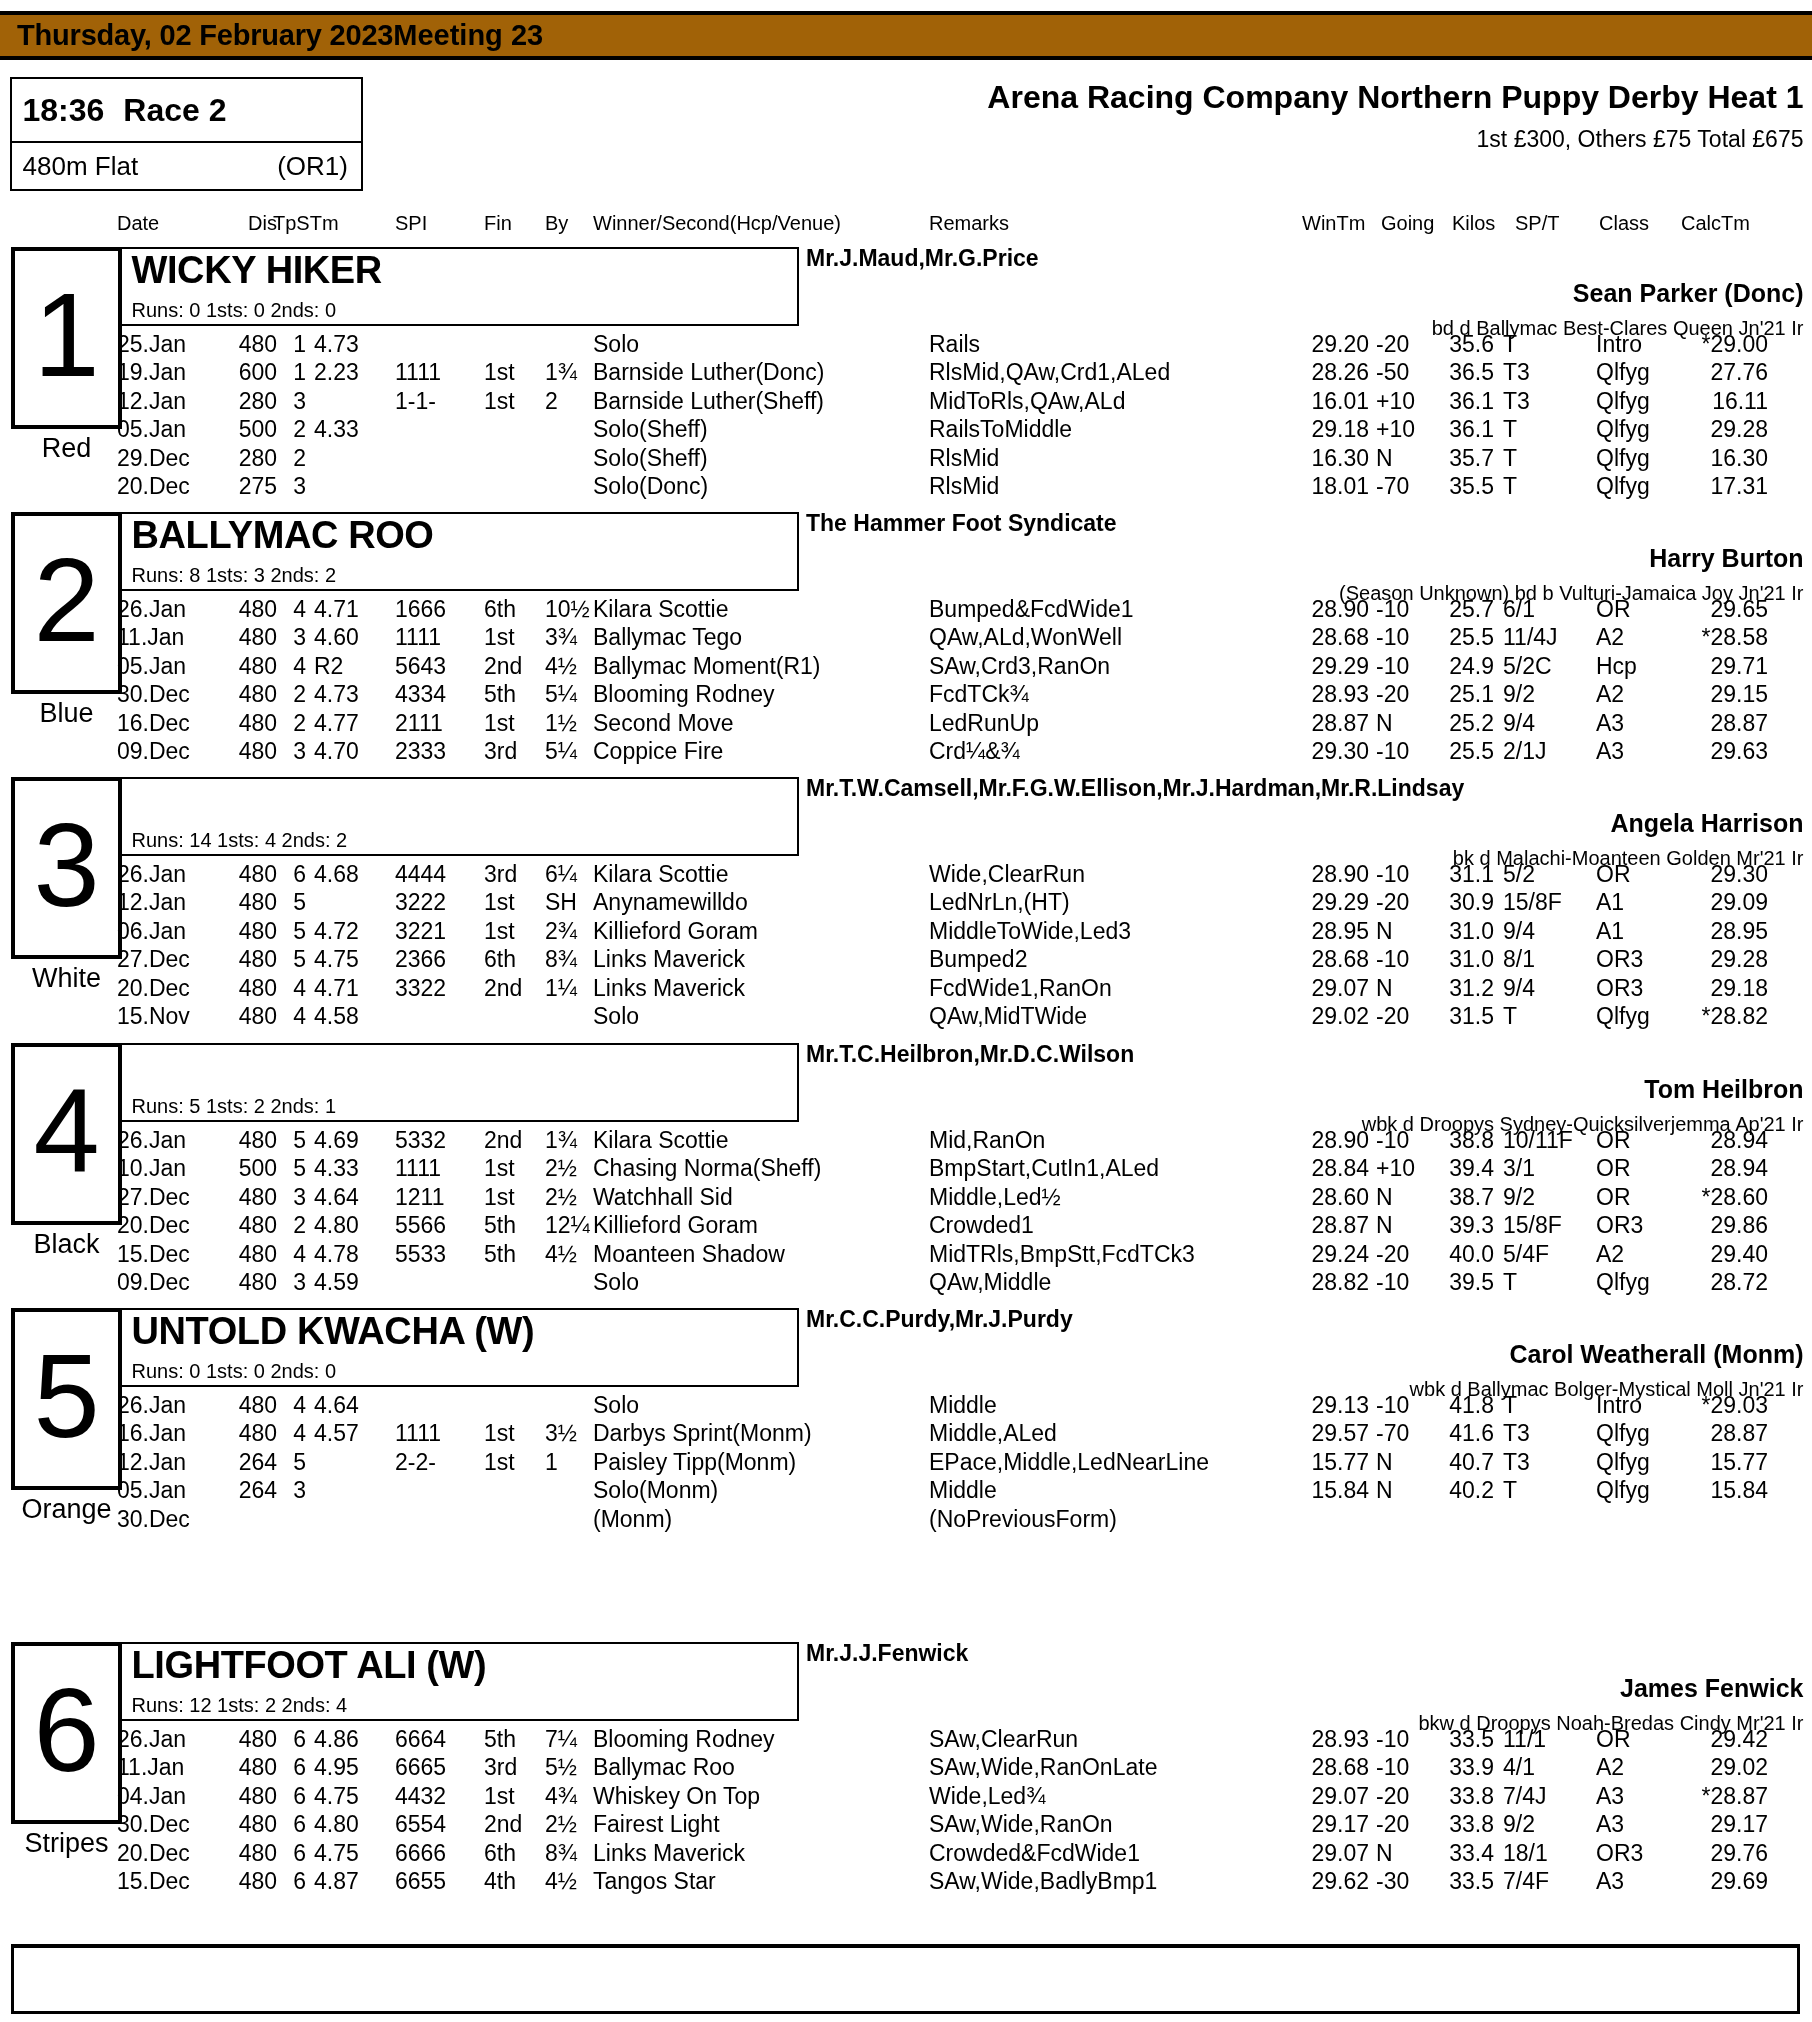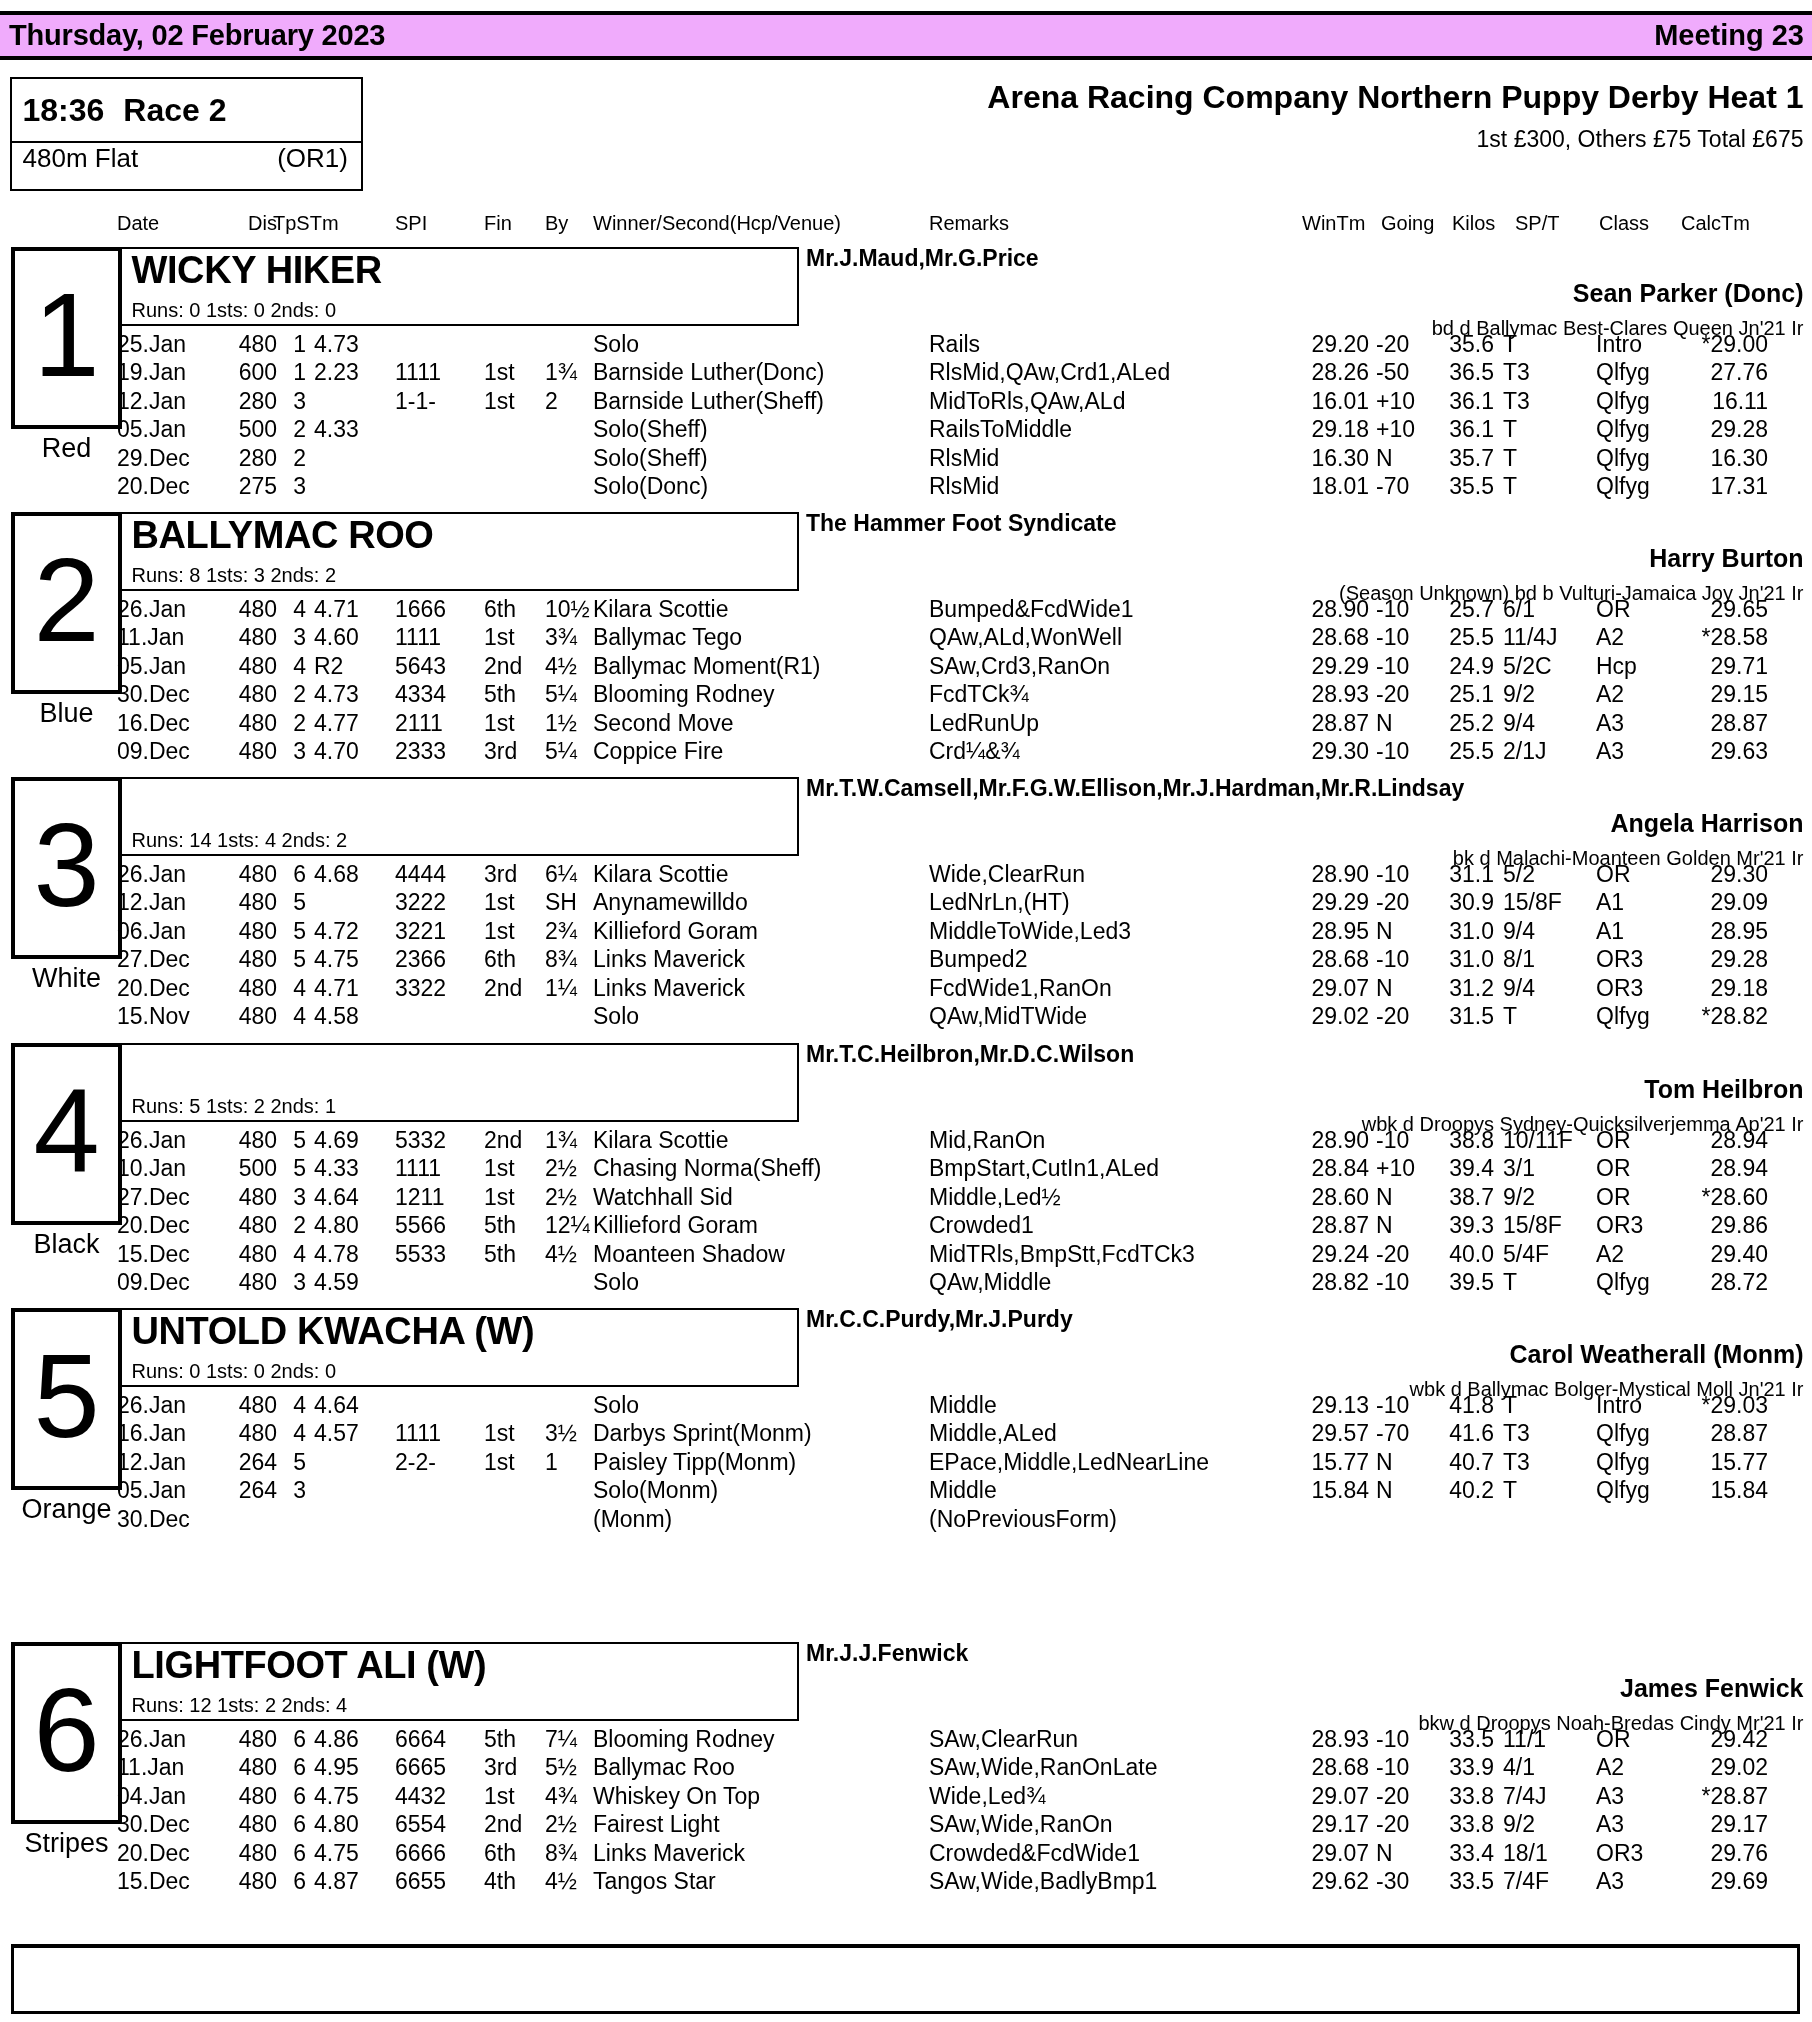--- a/index.html
+++ b/index.html
@@ -14,27 +14,26 @@
     color: #000000;
     position: relative;
     overflow: hidden;
   }
 
   
   .meeting-bar {
     position: absolute;
     left: 0; top: 11px;
     width: 1813px; height: 49px;
-    background: #f0abfc;
+    background: #a16207;
     border-top: 4px solid #000;
     border-bottom: 4px solid #000;
     display: flex;
     align-items: center;
-    justify-content: space-between;
-    padding: 0 9px;
+    padding: 0 17px;
   }
   .meeting-date {
     font-size: 29px;
     font-weight: bold;
     letter-spacing: -0.2px;
   }
   .meeting-no {
     font-size: 29px;
     font-weight: bold;
   }
@@ -59,21 +58,21 @@
     padding-left: 11px;
     gap: 19px;
   }
   .race-time, .race-num {
     font-size: 32px;
     font-weight: bold;
   }
   .race-box-bot {
     height: 46px;
     display: flex;
-    align-items: flex-start;
+    align-items: center;
     justify-content: space-between;
     padding: 0 12.6px 0 11px;
     font-size: 26px;
   }
   .race-title {
     position: absolute;
     right: 0; top: 1.6px;
     width: 1406px;
     text-align: right;
     font-size: 32px;

